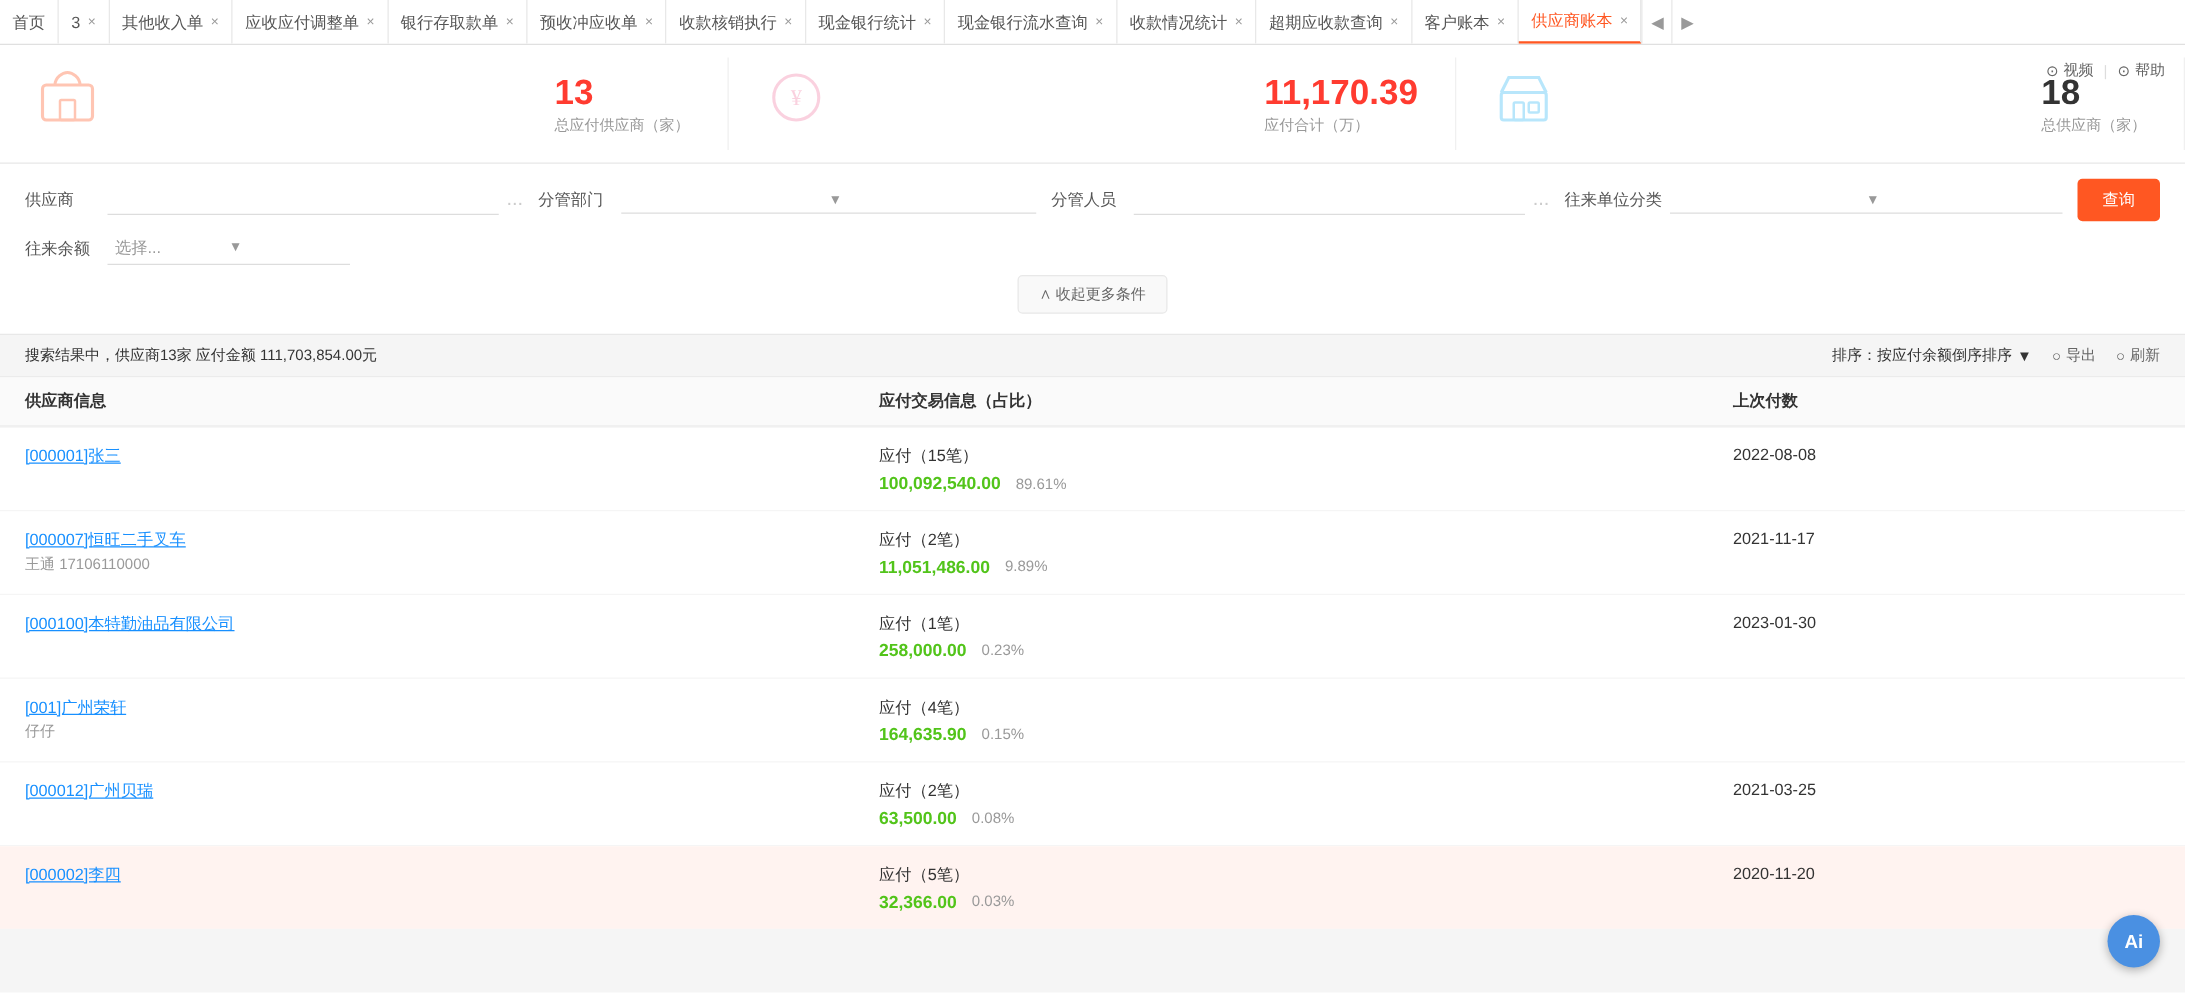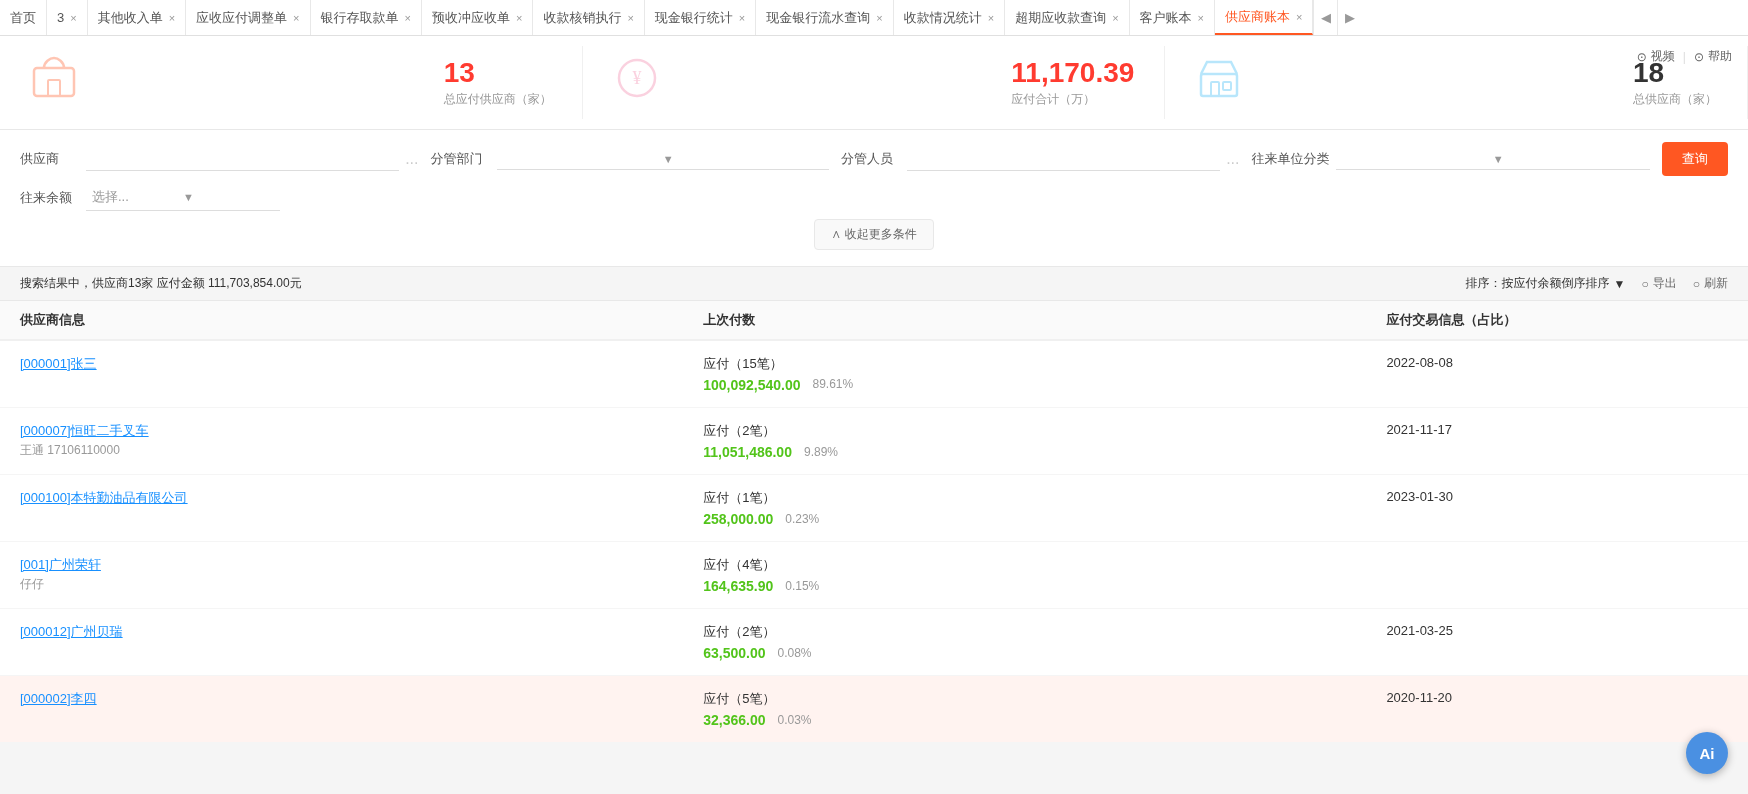--- a/index.html
+++ b/index.html
@@ -282,31 +282,31 @@
     <div class="action-item">
       <span>○</span>
       <span>刷新</span>
     </div>
   </div>
 </div>
 
 <div class="table-container">
   <div class="table-header">
     <div>供应商信息</div>
+    <div>应付交易信息（占比）</div>
     <div>上次付数</div>
-    <div>应付交易信息（占比）</div>
   </div>
 
   <div class="table-row">
     <div>
       <div class="supplier-name">[000001]张三</div>
     </div>
     <div>
       <div class="payable-count">应付（15笔）</div>
-      <div style="display:flex; align-items:flex-start;">
+      <div style="display:flex; align-items:flex-end;">
         <span class="payable-amount">100,092,540.00</span>
         <span class="payable-percent">89.61%</span>
       </div>
     </div>
     <div>
       <span class="last-payment">2022-08-08</span>
     </div>
   </div>
 
   <div class="table-row">

